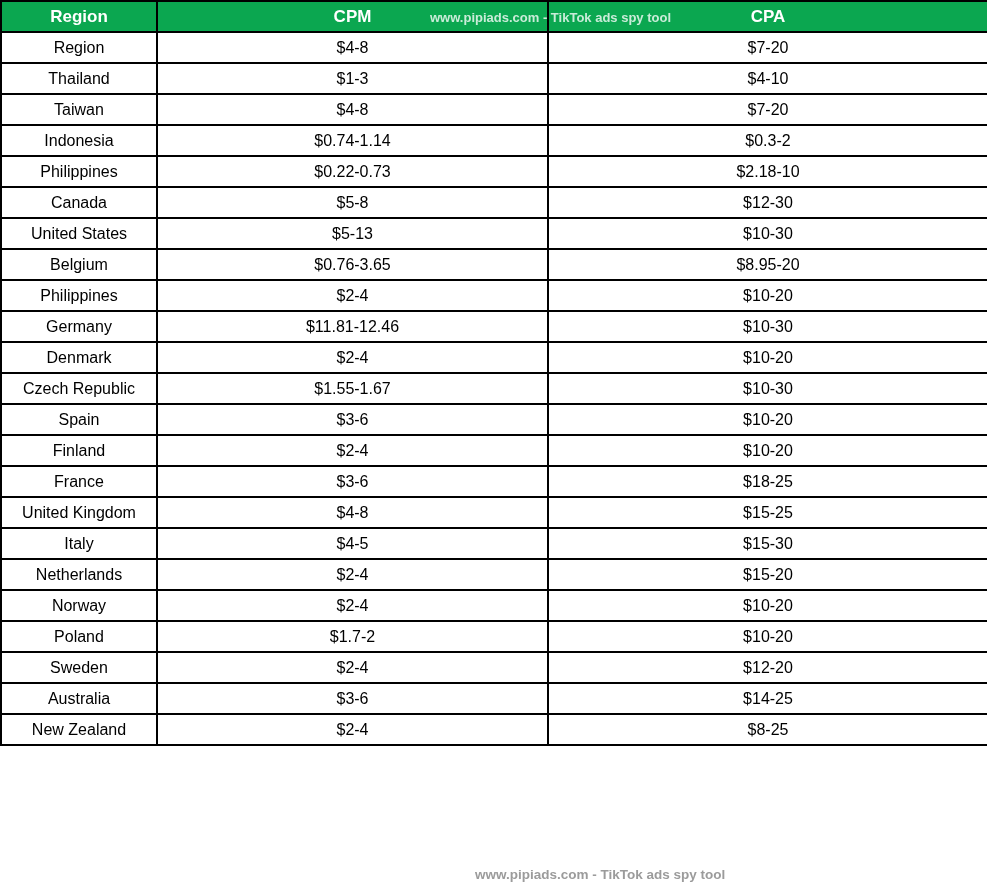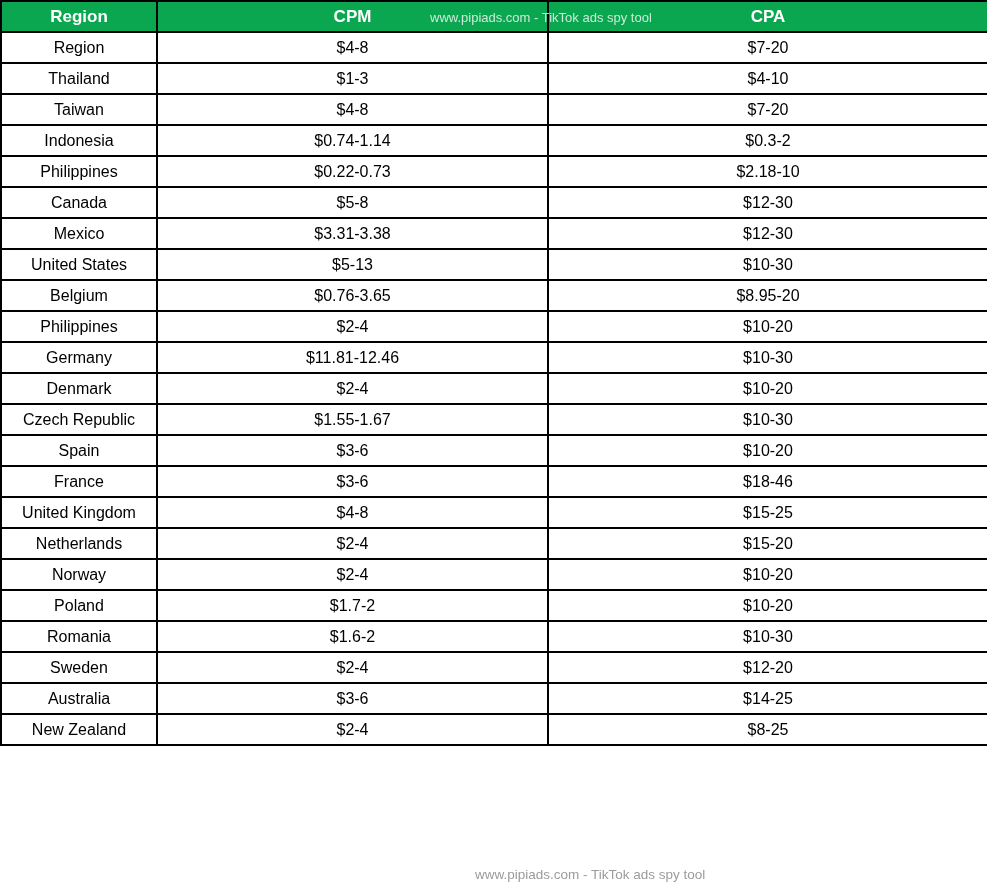--- a/index.html
+++ b/index.html
@@ -40,21 +40,21 @@
     font-weight:bold;
     font-size:17px;
   }
   tbody td{
     color:#000000;
     font-size:16px;
     background:#ffffff;
   }
   .wm{
     position:absolute;
-    font-weight:normal;
+    font-weight:bold;
     white-space:nowrap;
     pointer-events:none;
   }
   .wm-top{
     left:430px;
     top:17px;
     transform:translateY(-50%);
     font-size:13px;
     color:rgba(255,255,255,0.78);
   }
@@ -108,25 +108,20 @@
           <td>Philippines</td>
           <td>$0.22-0.73</td>
           <td>$2.18-10</td>
         </tr>
         <tr>
           <td>Canada</td>
           <td>$5-8</td>
           <td>$12-30</td>
         </tr>
         <tr>
-          <td>Mexico</td>
-          <td>$3.31-3.38</td>
-          <td>$12-30</td>
-        </tr>
-        <tr>
           <td>United States</td>
           <td>$5-13</td>
           <td>$10-30</td>
         </tr>
         <tr>
           <td>Belgium</td>
           <td>$0.76-3.65</td>
           <td>$8.95-20</td>
         </tr>
         <tr>
@@ -148,48 +143,53 @@
           <td>Czech Republic</td>
           <td>$1.55-1.67</td>
           <td>$10-30</td>
         </tr>
         <tr>
           <td>Spain</td>
           <td>$3-6</td>
           <td>$10-20</td>
         </tr>
         <tr>
+          <td>Finland</td>
+          <td>$2-4</td>
+          <td>$10-20</td>
+        </tr>
+        <tr>
           <td>France</td>
           <td>$3-6</td>
-          <td>$18-46</td>
+          <td>$18-25</td>
         </tr>
         <tr>
           <td>United Kingdom</td>
           <td>$4-8</td>
           <td>$15-25</td>
         </tr>
         <tr>
+          <td>Italy</td>
+          <td>$4-5</td>
+          <td>$15-30</td>
+        </tr>
+        <tr>
           <td>Netherlands</td>
           <td>$2-4</td>
           <td>$15-20</td>
         </tr>
         <tr>
           <td>Norway</td>
           <td>$2-4</td>
           <td>$10-20</td>
         </tr>
         <tr>
           <td>Poland</td>
           <td>$1.7-2</td>
           <td>$10-20</td>
-        </tr>
-        <tr>
-          <td>Romania</td>
-          <td>$1.6-2</td>
-          <td>$10-30</td>
         </tr>
         <tr>
           <td>Sweden</td>
           <td>$2-4</td>
           <td>$12-20</td>
         </tr>
         <tr>
           <td>Australia</td>
           <td>$3-6</td>
           <td>$14-25</td>

